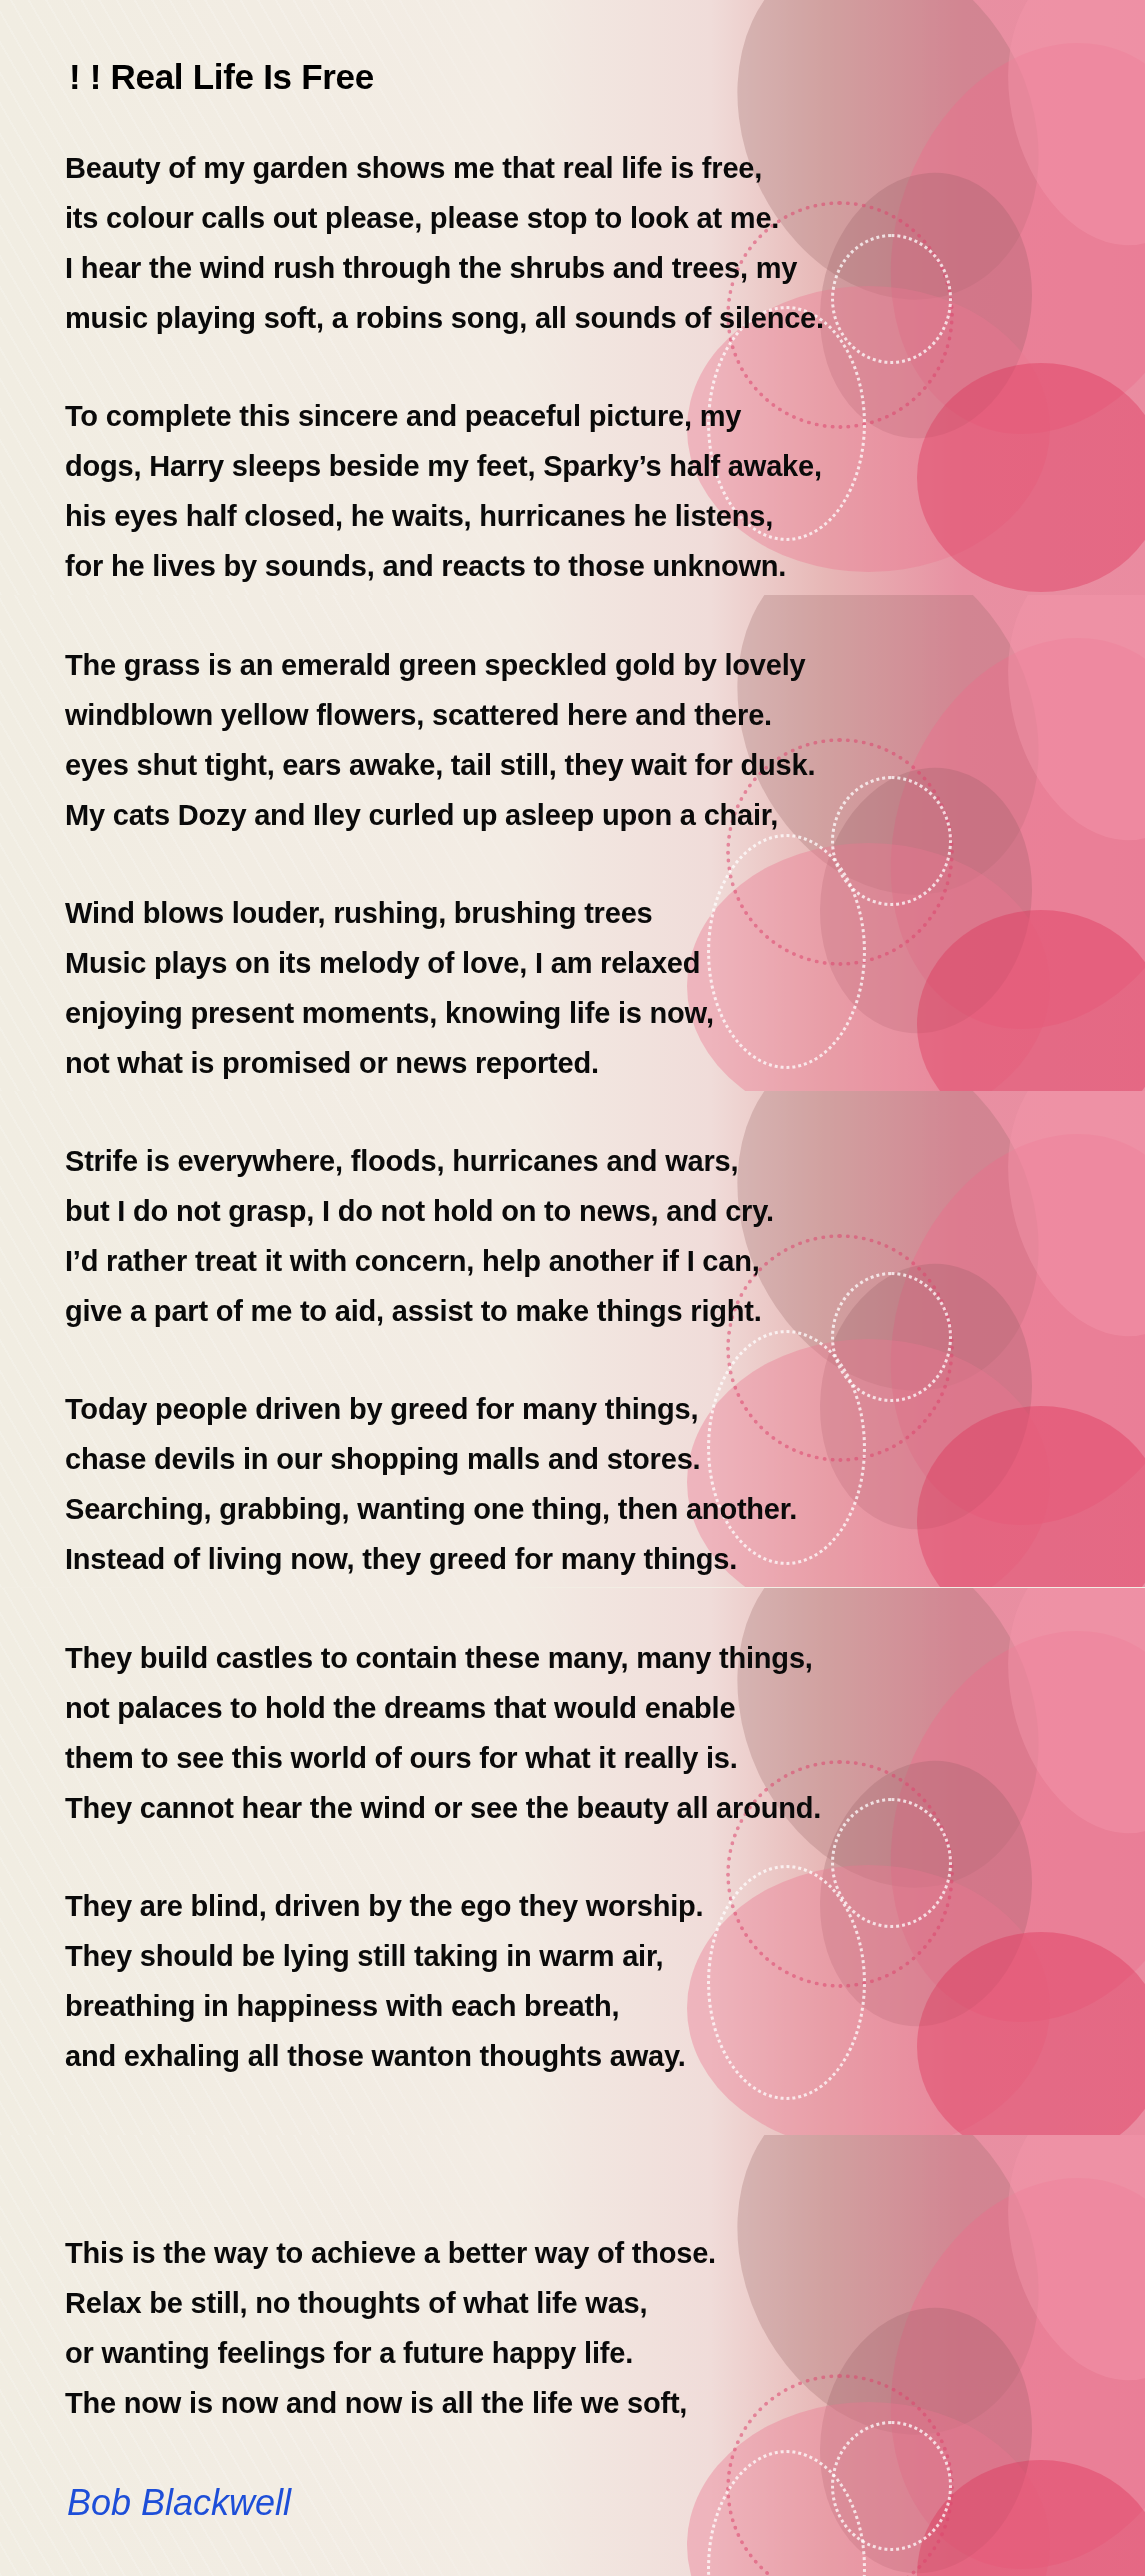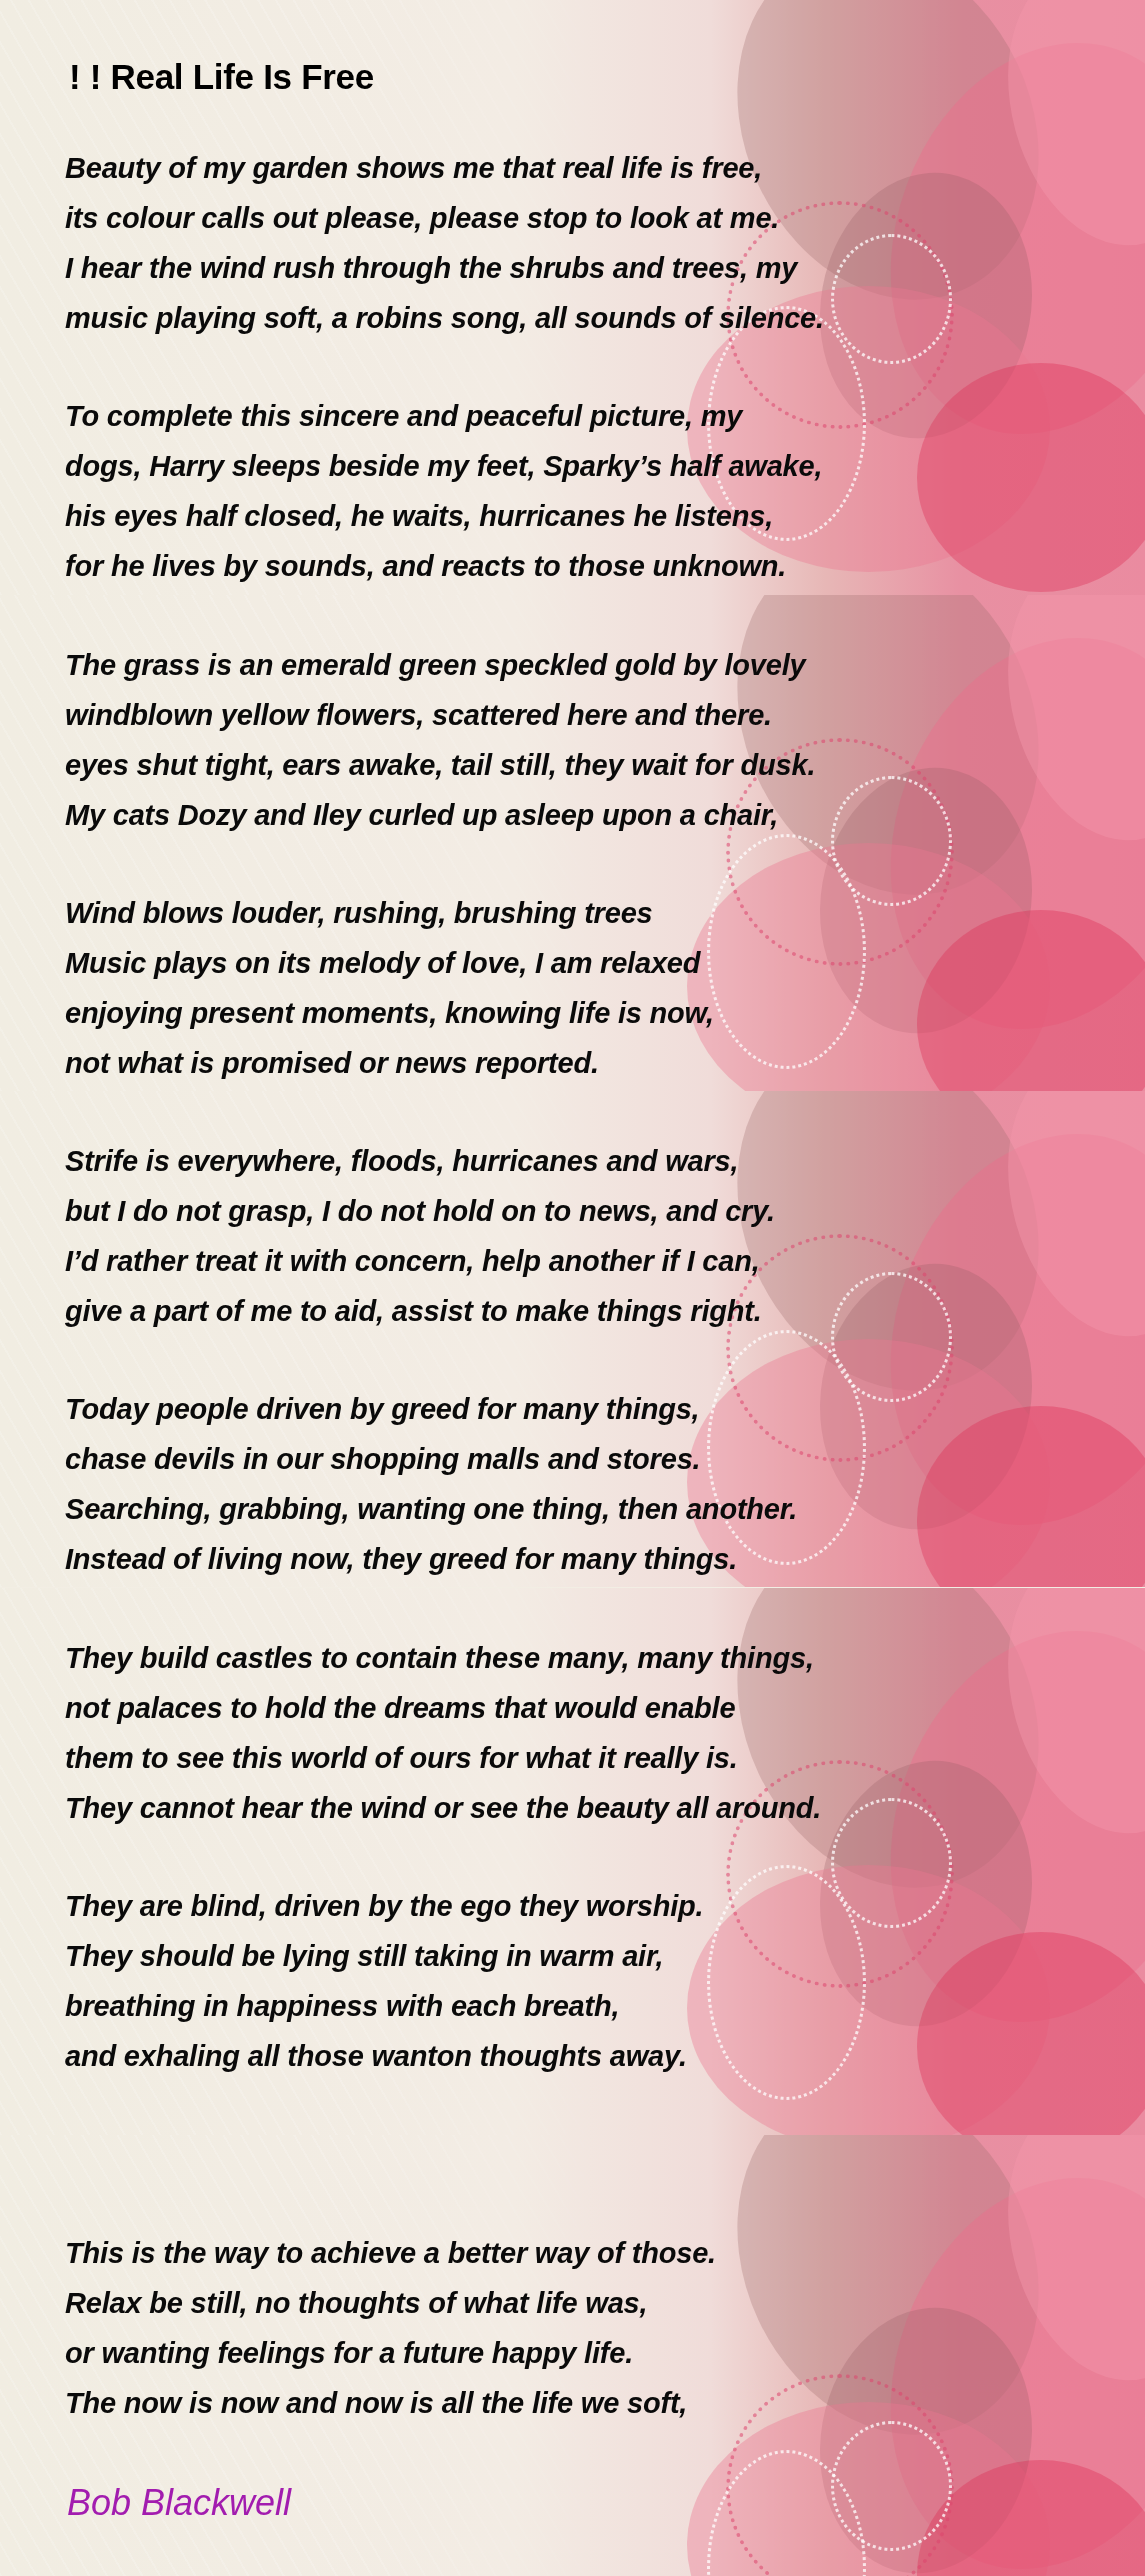--- a/index.html
+++ b/index.html
@@ -69,38 +69,37 @@
       margin: 4px;
       font-size: 35px;
       font-weight: bold;
       color: #000;
       letter-spacing: -0.3px;
     }
     .stanza {
       position: absolute;
       left: 65px;
       margin: 0;
-      font-style: italic;
     }
     .line {
       display: block;
       font-size: 29px;
       font-weight: bold;
       color: #0a0a0a;
       line-height: 50px;
       white-space: nowrap;
       letter-spacing: -0.2px;
     }
     .author {
       position: absolute;
       left: 67px;
       top: 2482px;
       font-size: 36px;
       font-style: italic;
-      color: #a21caf;
+      color: #1d4ed8;
       margin: 0;
     }
   </style>
 </head>
 <body>
 
 <div class="bg">
   <div class="tile" style="top:0;height:595px;">
     <div class="blob b1"></div>
       <div class="blob b2"></div>

